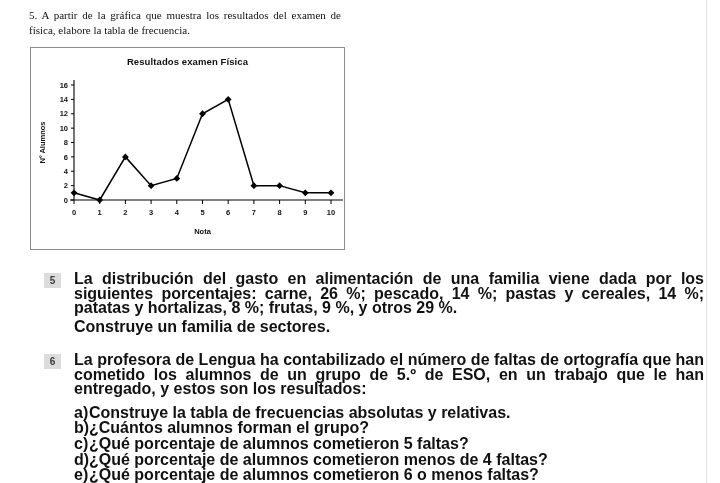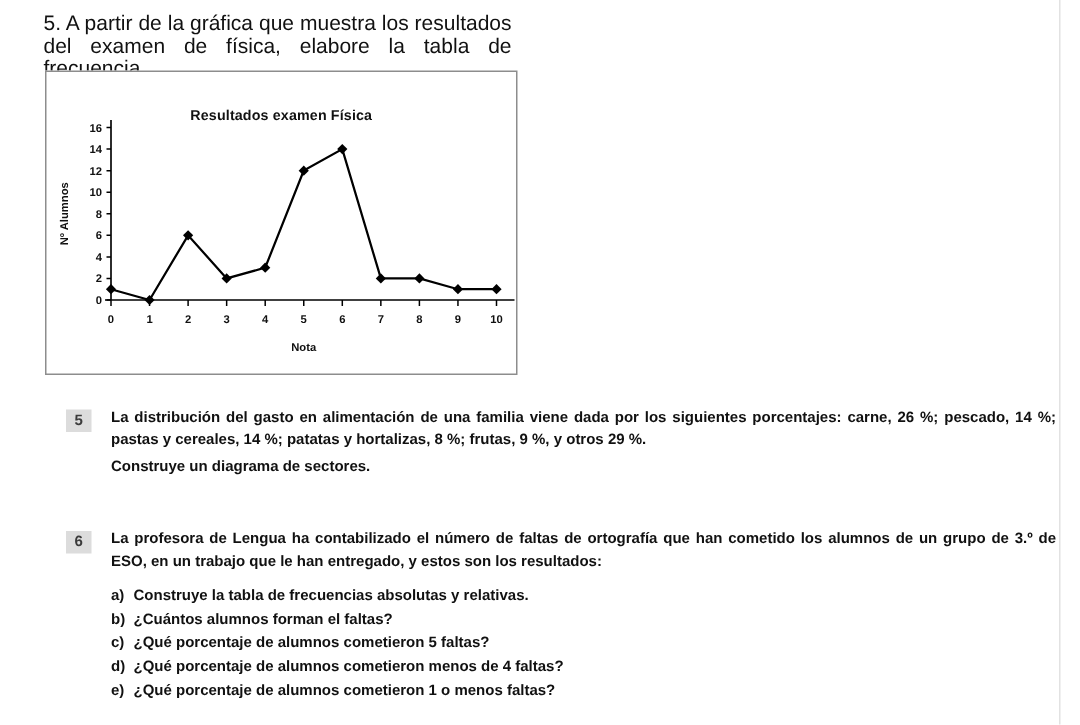--- a/index.html
+++ b/index.html
@@ -15,42 +15,42 @@
     color: #1a1a1a;
     overflow: hidden;
   }
 
   
   #prompt {
     position: absolute;
     left: 29px;
     top: 8px;
     width: 312px;
-    font-size: 14px;
+    font-size: 11px;
     line-height: 15px;
     color: #111;
     text-align: justify;
-    font-family: Liberation Sans, sans-serif;
+    font-family: Liberation Serif, serif;
   }
 
   
   #chart-frame {
     position: absolute;
     left: 30px;
     top: 47px;
     width: 315px;
     height: 203px;
     border: 1px solid #8d8d8d;
     background: #fff;
     box-sizing: border-box;
   }
   #chart-title {
     position: absolute;
     left: 0;
-    top: 24px;
+    top: 8px;
     width: 100%;
     text-align: center;
     font-size: 9.5px;
     font-weight: bold;
     color: #111;
     letter-spacing: .1px;
   }
   #chart-svg {
     position: absolute;
     left: 0;
@@ -92,21 +92,21 @@
     font-size: 10px;
     font-weight: bold;
     display: flex;
     align-items: center;
     justify-content: center;
     flex: 0 0 auto;
     margin-top: 1px;
   }
   .ex-body {
     margin-left: 13px;
-    font-size: 10px;
+    font-size: 16px;
     font-weight: bold;
     line-height: 14.6px;
     color: #111;
     font-family: "Liberation Sans", sans-serif;
   }
   .ex-body p { margin: 0; }
   .ex-para { text-align: justify; }
   .ex-follow { margin-top: 4px !important; }
 
   #exercise-5 { left: 44px; top: 272px; width: 660px; }
@@ -201,48 +201,48 @@
       <polygon points="300,141.4125 303.4,144.8125 300,148.2125 296.6,144.8125" class="marker"></polygon>
       <text x="171.5" y="186" text-anchor="middle" class="axis-name">Nota</text>
       <text x="0" y="0" text-anchor="middle" class="axis-name" transform="translate(14,94.5) rotate(-90)">Nº Alumnos</text>
     </svg>
 </div>
 
 <div class="exercise" id="exercise-5">
   <div class="ex-num">5</div>
   <div class="ex-body">
     <p class="ex-para">La distribución del gasto en alimentación de una familia viene dada por los siguientes porcentajes: carne, 26 %; pescado, 14 %; pastas y cereales, 14 %; patatas y hortalizas, 8 %; frutas, 9 %, y otros 29 %.</p>
-    <p class="ex-follow">Construye un diagrama de sectores.</p>
+    <p class="ex-follow">Construye un familia de sectores.</p>
   </div>
 </div>
 
 <div class="exercise" id="exercise-6">
   <div class="ex-num">6</div>
   <div class="ex-body">
-    <p class="ex-para">La profesora de Lengua ha contabilizado el número de faltas de ortografía que han cometido los alumnos de un grupo de 3.º de ESO, en un trabajo que le han entregado, y estos son los resultados:</p>
+    <p class="ex-para">La profesora de Lengua ha contabilizado el número de faltas de ortografía que han cometido los alumnos de un grupo de 5.º de ESO, en un trabajo que le han entregado, y estos son los resultados:</p>
     <div id="sub-questions">
       <ul>
           <li>
             <span class="sq-tag">a)</span>
             <span class="sq-text">Construye la tabla de frecuencias absolutas y relativas.</span>
           </li>
           <li>
             <span class="sq-tag">b)</span>
-            <span class="sq-text">¿Cuántos alumnos forman el faltas?</span>
+            <span class="sq-text">¿Cuántos alumnos forman el grupo?</span>
           </li>
           <li>
             <span class="sq-tag">c)</span>
             <span class="sq-text">¿Qué porcentaje de alumnos cometieron 5 faltas?</span>
           </li>
           <li>
             <span class="sq-tag">d)</span>
             <span class="sq-text">¿Qué porcentaje de alumnos cometieron menos de 4 faltas?</span>
           </li>
           <li>
             <span class="sq-tag">e)</span>
-            <span class="sq-text">¿Qué porcentaje de alumnos cometieron 1 o menos faltas?</span>
+            <span class="sq-text">¿Qué porcentaje de alumnos cometieron 6 o menos faltas?</span>
           </li>
         </ul>
     </div>
   </div>
 </div>
 
 <div id="page-edge"></div>
 
 </body></html>

